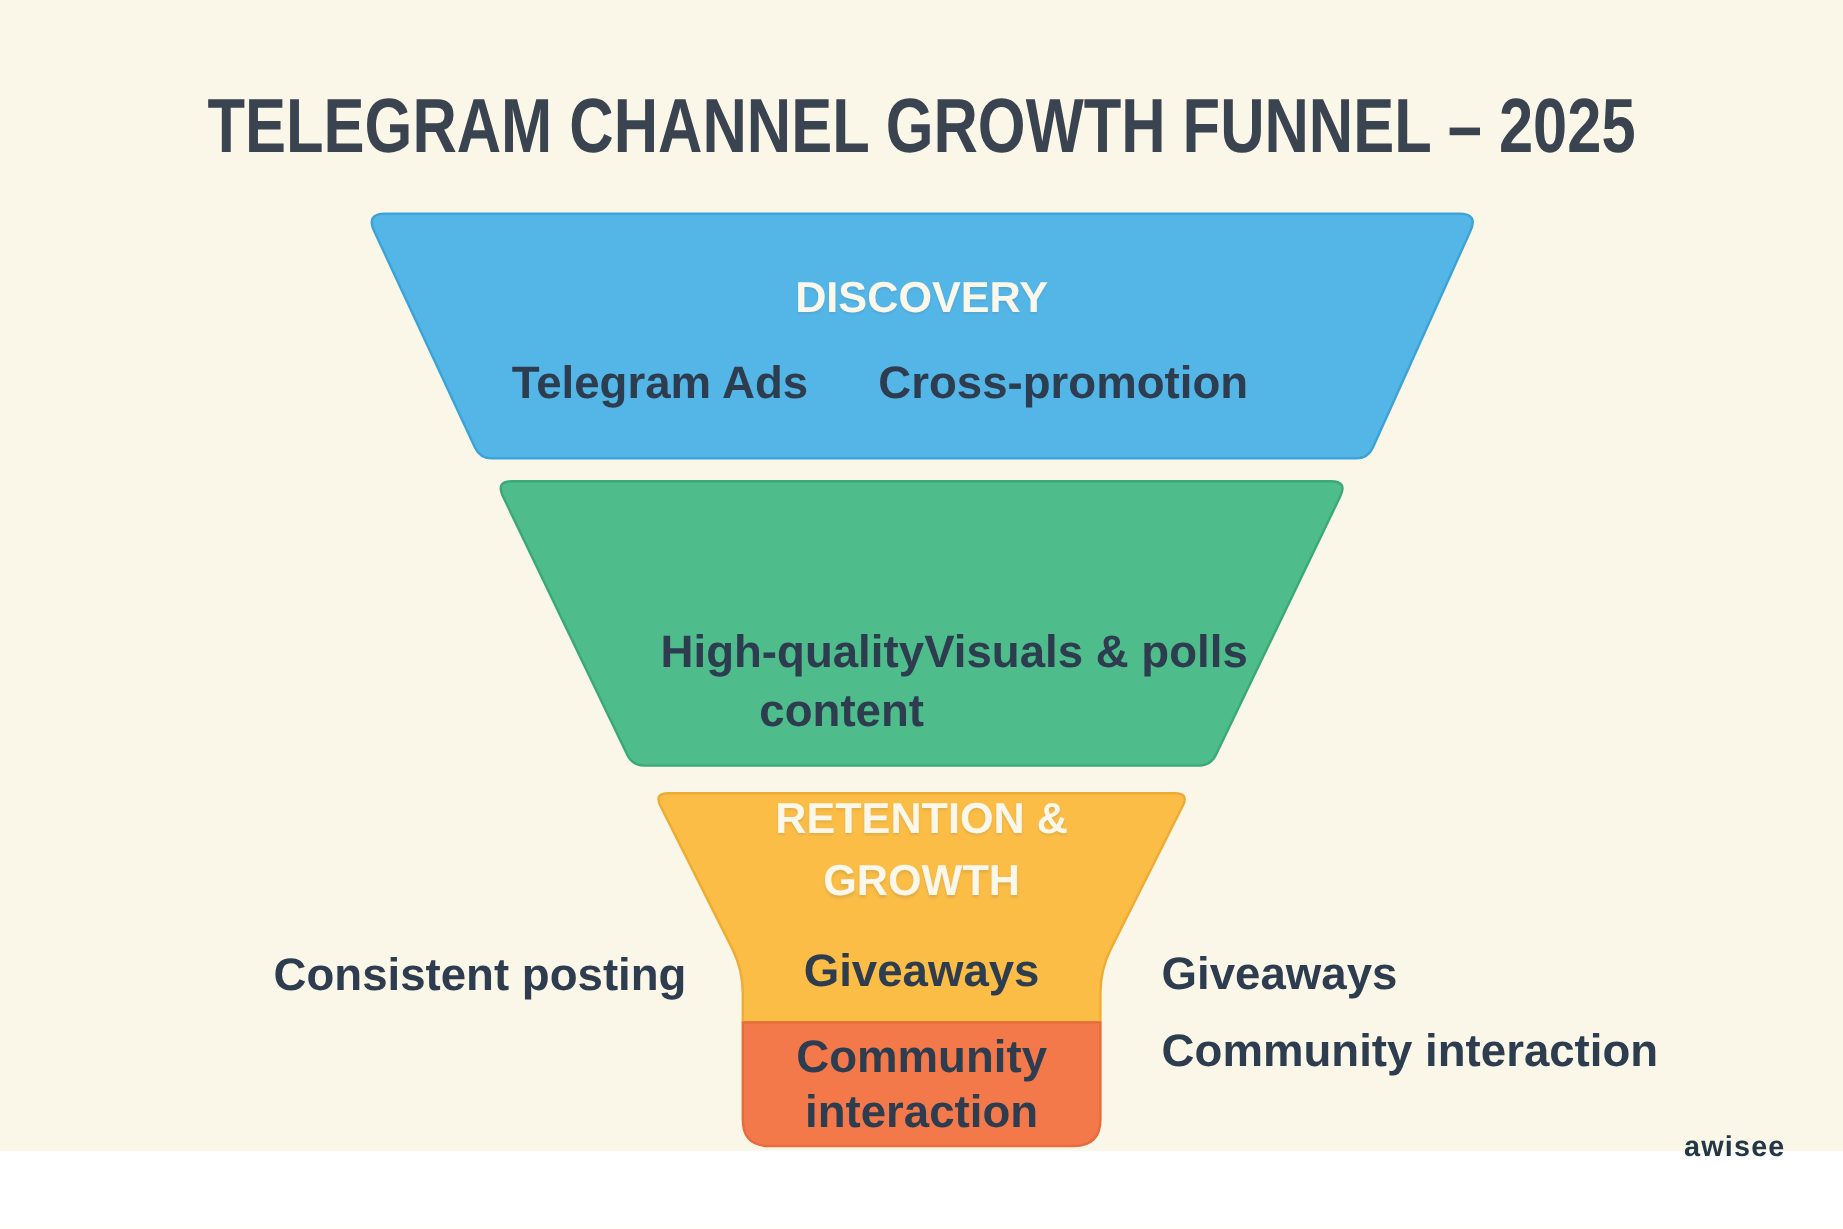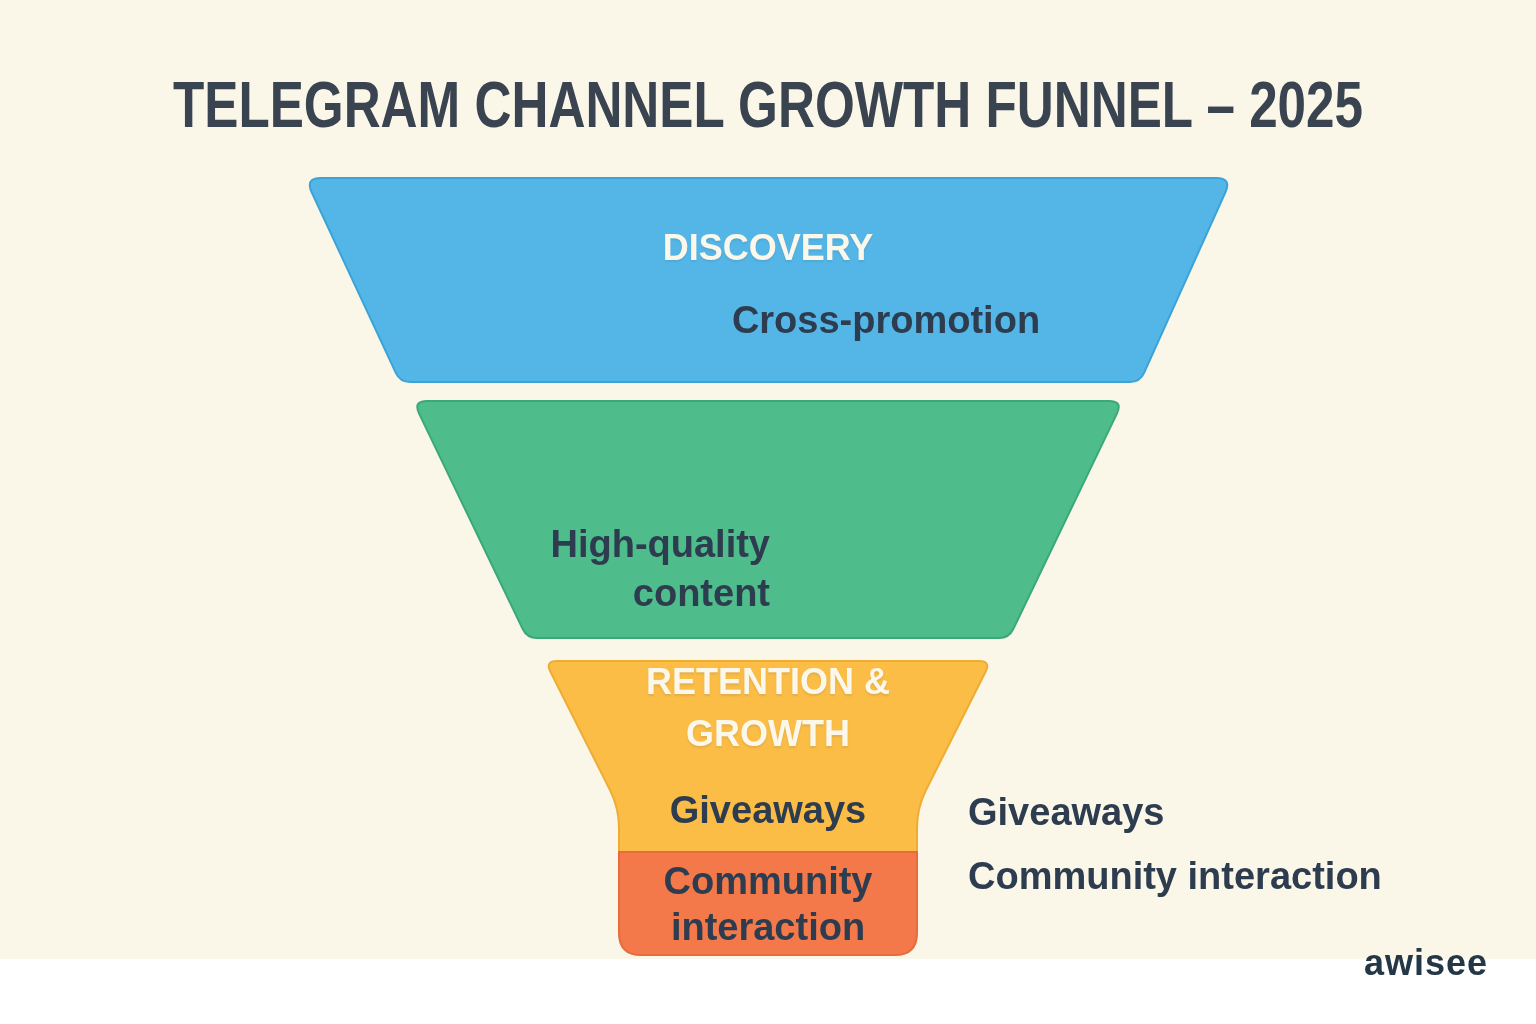--- a/index.html
+++ b/index.html
@@ -54,21 +54,21 @@
     color: #2d3d4f;
     font-weight: 700;
     font-size: 38px;
     line-height: 49px;
   }
   .centered { text-align: center; }
 
   .watermark {
     color: #243746;
     font-weight: 700;
-    font-size: 36px;
+    font-size: 24px;
     letter-spacing: 1px;
     text-align: right;
   }
 </style>
 </head>
 <body>
 
 <div class="canvas">
 
   <div class="abs page-title">TELEGRAM CHANNEL GROWTH FUNNEL – 2025</div>
@@ -77,27 +77,30 @@
     <path class="shape-discovery" d="M 321,178 L 1216,178 Q 1232,178 1225.3,192.5 L 1144.1,372.9 Q 1140,382 1130,382
              L 410,382 Q 400,382 395.8,372.9 L 311.8,192.5 Q 305,178 321,178 Z" fill="#54b6e7"></path>
     <path class="shape-engagement" d="M 427,401 L 1109,401 Q 1123,401 1116.9,413.6 L 1013.3,629 Q 1009,638 999,638
              L 537,638 Q 527,638 522.7,629 L 419.1,413.6 Q 413,401 427,401 Z" fill="#4fbc8c"></path>
     <path class="shape-retention" d="M 557,661 L 979,661 Q 991,661 985.6,671.7 L 926,790.1 Q 917,808 917,828
              L 917,852 L 619,852 L 619,828 Q 619,808 610,790.1 L 550.4,671.7 Q 545,661 557,661 Z" fill="#fbbd45"></path>
     <path class="shape-community" d="M 619,852 L 917,852 L 917,933 Q 917,955 895,955 L 641,955 Q 619,955 619,933 Z" fill="#f4794a"></path>
   </svg>
 
   <div class="abs stage-title" style="left:0; top:222px; width:1536px;">DISCOVERY</div>
+  <div class="abs navy-text centered" style="left:380px; top:296px; width:340px;">Telegram Ads</div>
   <div class="abs navy-text centered" style="left:716px; top:296px; width:340px;">Cross-promotion</div>
 
   <div class="abs navy-text centered" style="left:505px; top:520px; width:265px;text-align:right;">High-quality content</div>
+  <div class="abs navy-text centered" style="left:755px; top:520px; width:300px;">Visuals &amp; polls</div>
 
   <div class="abs stage-title" style="left:618px; top:656px; width:300px;">RETENTION &amp; GROWTH</div>
   <div class="abs navy-text centered" style="left:618px; top:786px; width:300px;">Giveaways</div>
 
   <div class="abs navy-text centered" style="left:629px; top:858px; width:278px; line-height:46px;">Community interaction</div>
 
+  <div class="abs navy-text centered" style="left:180px; top:789px; width:440px; white-space:nowrap;">Consistent posting</div>
   <div class="abs navy-text" style="left:968px; top:788px; white-space:nowrap;">Giveaways</div>
   <div class="abs navy-text" style="left:968px; top:852px; white-space:nowrap;">Community interaction</div>
 
   <div class="abs watermark" style="left:1290px; top:942px; width:198px;">awisee</div>
 
 </div>
 
 </body></html>

